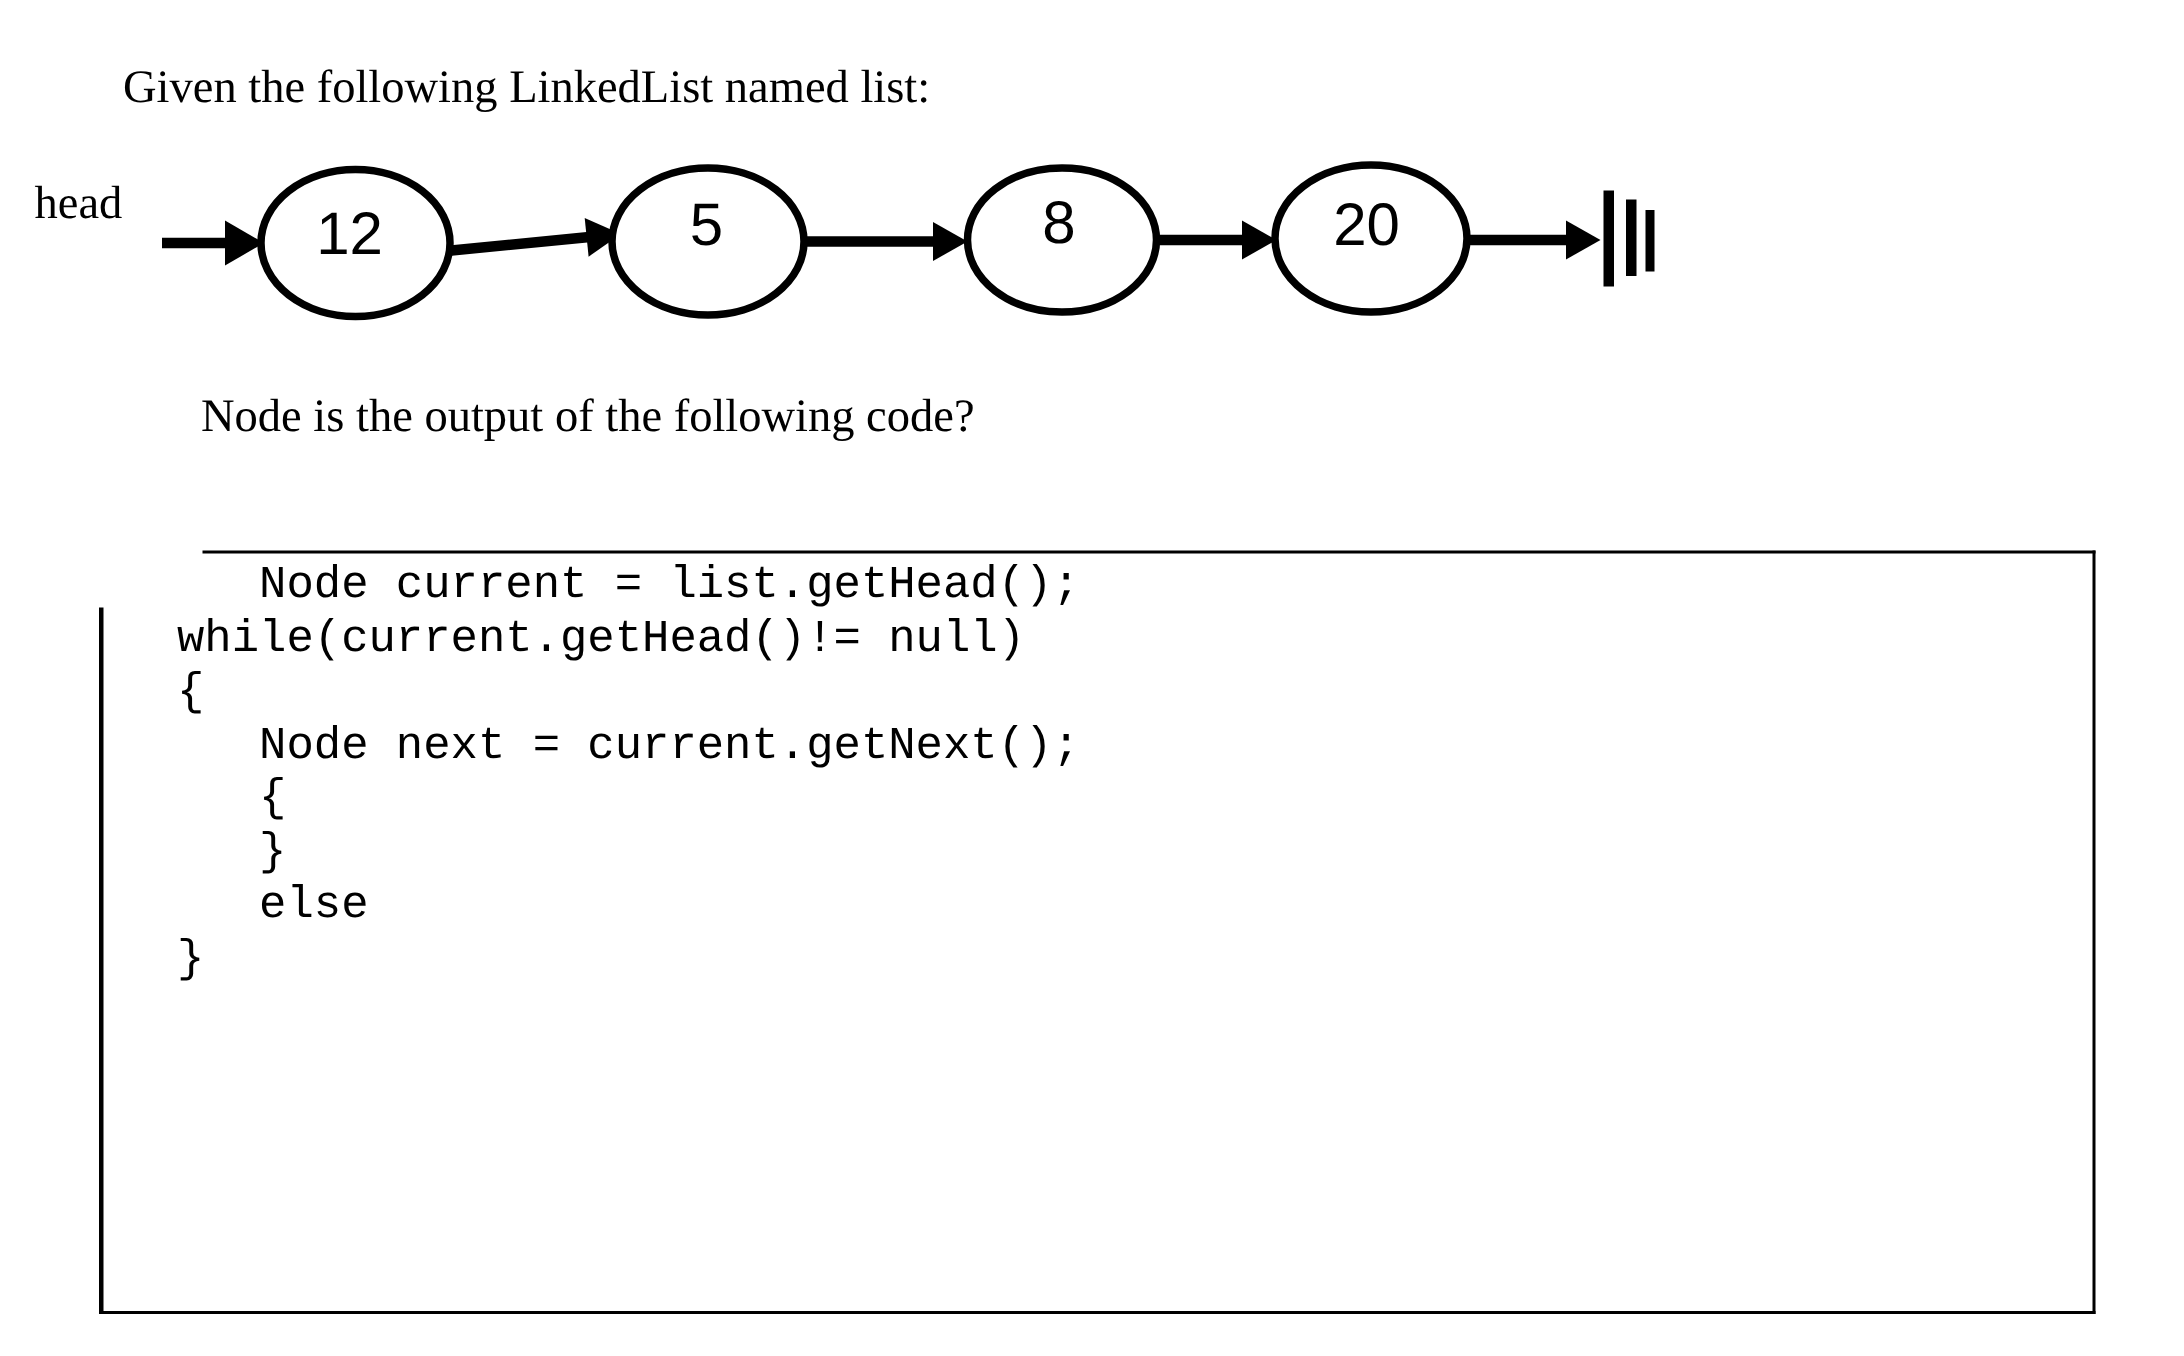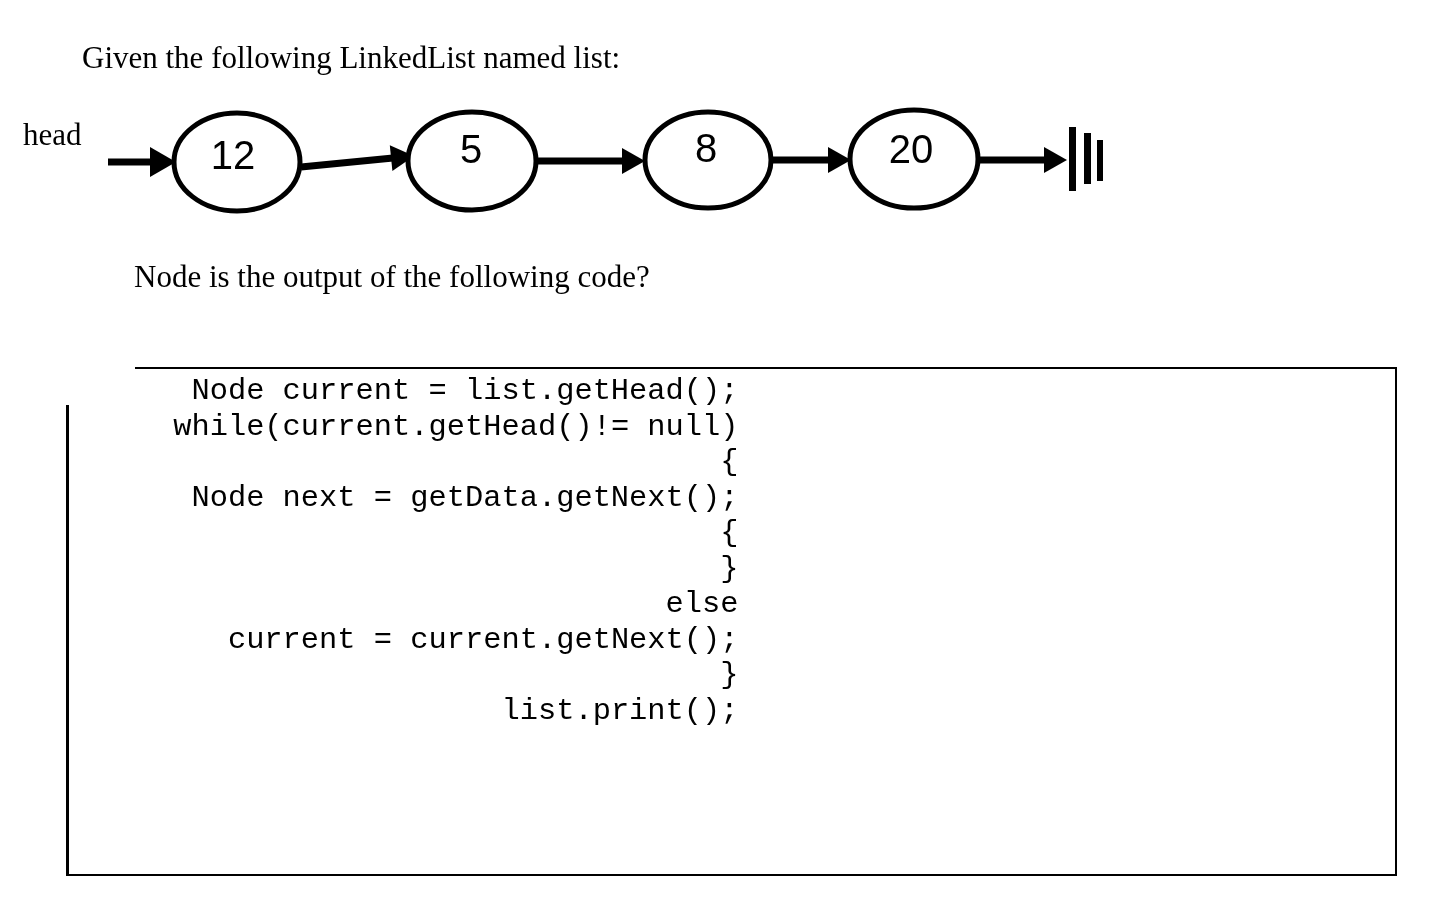--- a/index.html
+++ b/index.html
@@ -8,21 +8,20 @@
     background: #ffffff;
   }
   .page {
     position: relative;
     width: 1456px;
     height: 904px;
     background: #ffffff;
     overflow: hidden;
     font-family: "Liberation Serif", serif;
     color: #000000;
-    text-align: right;
   }
   .serif-line {
     position: absolute;
     font-family: "Liberation Serif", serif;
     font-size: 31px;
     line-height: 32px;
     color: #000000;
     white-space: pre;
   }
   .title-line { left: 82px; top: 42px; }
@@ -74,20 +73,21 @@
     left: 82px;
     top: 374px;
     font-family: "Liberation Mono", monospace;
     font-size: 30.4px;
     line-height: 35.5px;
     color: #000000;
   }
   .code-line {
     white-space: pre;
     height: 35.5px;
+    margin-left: 36px;
   }
 </style>
 </head>
 <body>
 
 <div class="page">
 
   <div class="serif-line title-line">Given the following LinkedList named list:</div>
 
   <svg class="diagram-svg" viewBox="0 0 1456 250">
@@ -132,22 +132,20 @@
 
   <div class="code-border code-border-top"></div>
   <div class="code-border code-border-left"></div>
   <div class="code-border code-border-right"></div>
   <div class="code-border code-border-bottom"></div>
 
   <div class="code-block">
     <div class="code-line">   Node current = list.getHead();</div>
     <div class="code-line">while(current.getHead()!= null)</div>
     <div class="code-line">{</div>
-    <div class="code-line">   Node next = getData.getNext();</div>
+    <div class="code-line">   Node next = current.getNext();</div>
     <div class="code-line">   {</div>
     <div class="code-line">   }</div>
     <div class="code-line">   else</div>
-    <div class="code-line">        current = current.getNext();</div>
     <div class="code-line">}</div>
-    <div class="code-line">list.print();</div>
   </div>
 
 </div>
 
 </body></html>

